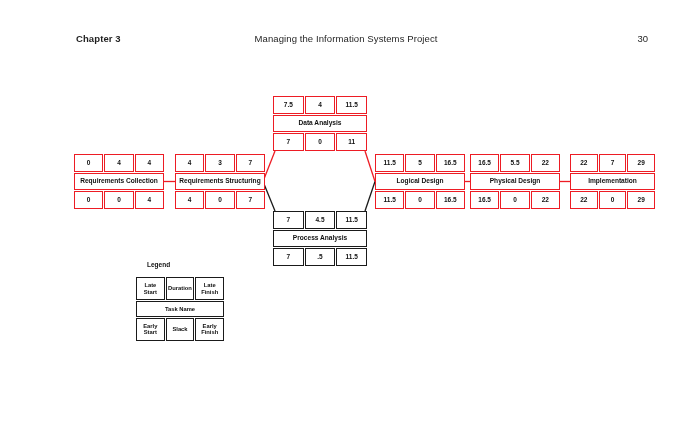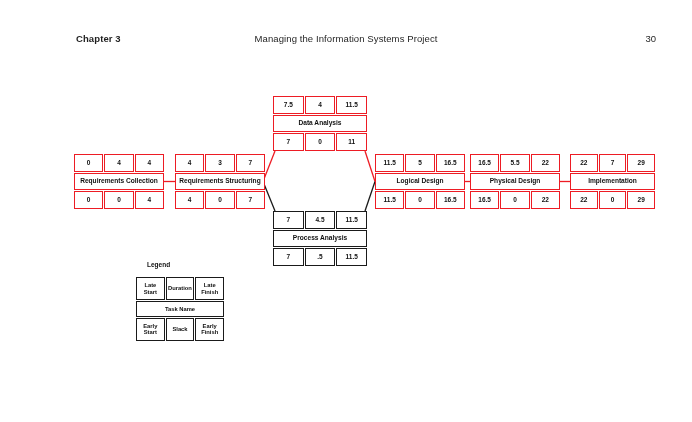--- a/index.html
+++ b/index.html
@@ -13,21 +13,21 @@
   }
   .header-chapter {
     position: absolute; left: 76px; top: 33px;
     font-size: 9.5px; color: #1f1f1f; letter-spacing: .1px; font-weight: bold;
   }
   .header-title {
     position: absolute; left: 0; top: 33px; width: 692px;
     text-align: center; font-size: 9.5px; color: #1f1f1f; letter-spacing: .1px;
   }
   .header-page {
-    position: absolute; right: 36px; top: 33px;
+    position: absolute; right: 44px; top: 33px;
     font-size: 9.5px; color: #1f1f1f;
   }
   svg.connectors {
     position: absolute; left: 0; top: 0; width: 692px; height: 422px;
     pointer-events: none;
   }
   .task-box {
     position: absolute; display: flex; flex-direction: column; gap: 1px;
   }
   .task-box .trow { display: flex; gap: 1px; flex: 1; }

